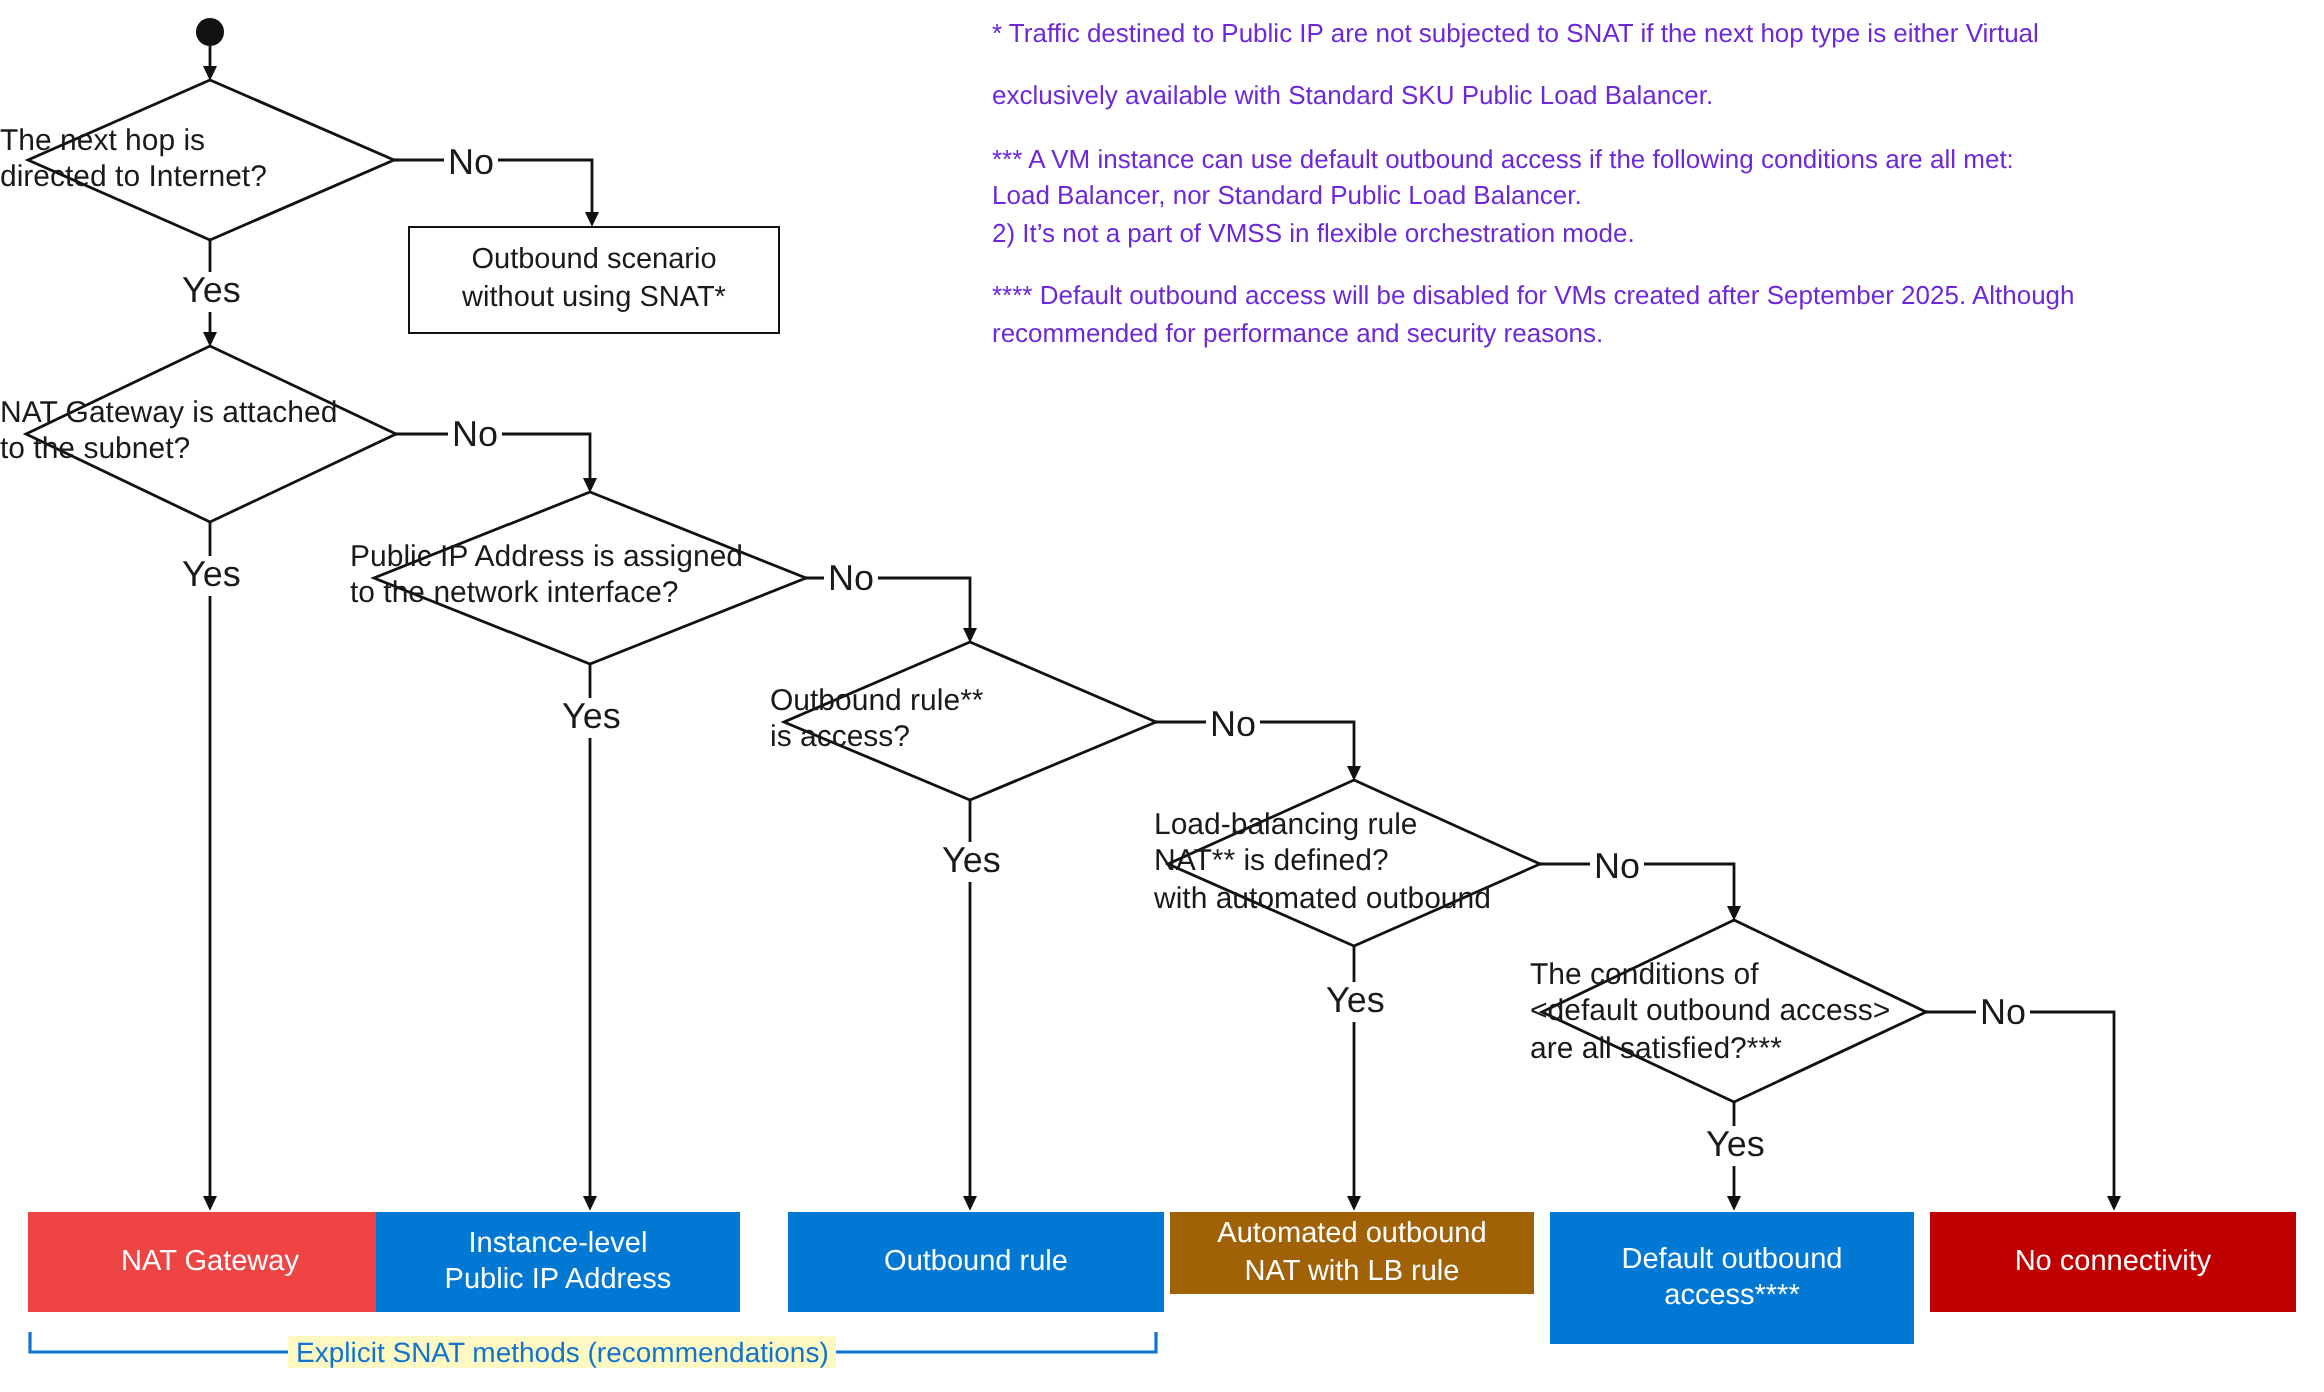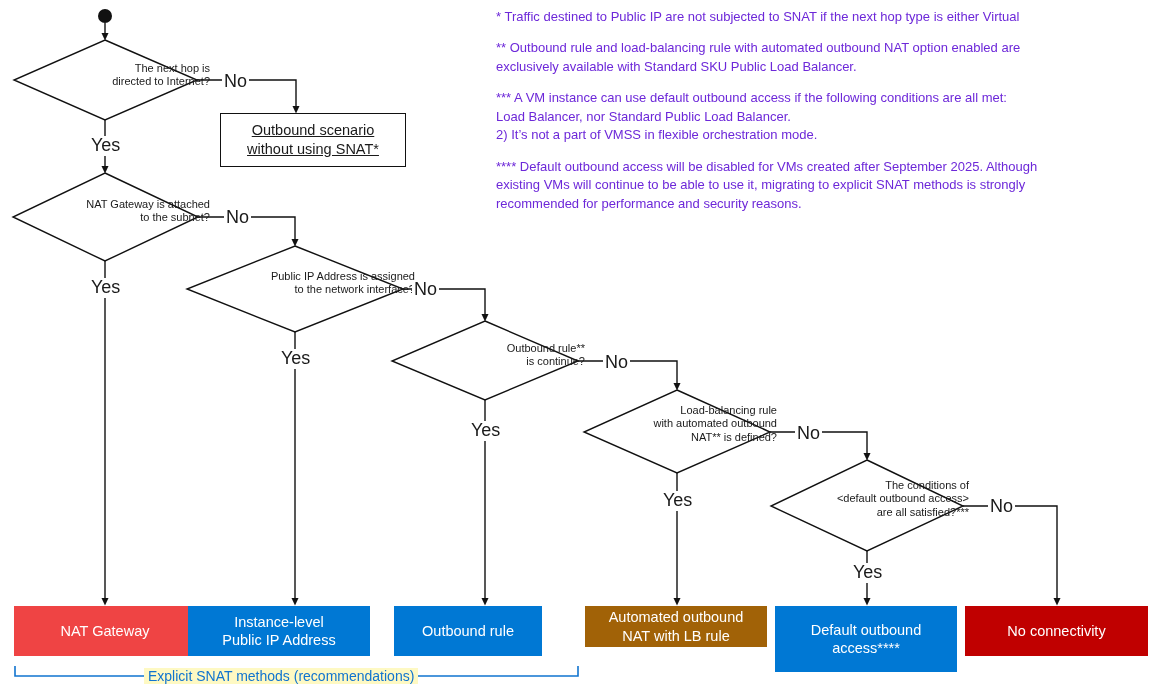--- a/index.html
+++ b/index.html
@@ -10,21 +10,21 @@
   }
   #flow-svg{position:absolute;left:0;top:0;width:1162px;height:696px;}
   .notes{
     position:absolute;left:496px;top:8px;width:652px;
     font-size:13px;line-height:1.42;color:#6d28d9;
   }
   .note-p{margin:0 0 13px 0;}
   .note-p:last-child{margin-bottom:0;}
   .note-line{display:block;}
   .diamond-label{
-    position:absolute;text-align:right;font-size:11px;line-height:1.22;
+    position:absolute;text-align:left;font-size:15px;line-height:1.22;
     color:#1a1a1a;pointer-events:none;white-space:nowrap;
   }
   .edge-label{
     position:absolute;font-size:18px;color:#1a1a1a;background:#ffffff;
     padding:0 2px;line-height:1.1;
   }
   .term-box{
     position:absolute;display:flex;align-items:center;justify-content:center;
     text-align:center;color:#ffffff;font-size:14.5px;line-height:1.25;
   }
@@ -89,21 +89,21 @@
 
     <path d="M963,506 L1057,506 L1057,603" marker-end="url(#arrow)"></path>
 
   </g>
 
   <g stroke="#1174cf" stroke-width="1.6" fill="none">
     <path d="M15,666 L15,676 L578,676 L578,666"></path>
   </g>
 </svg>
 
-<div class="plain-box" style="left:220px;top:113px;width:184px;height:52px;text-decoration:underline;">
+<div class="plain-box" style="left:204px;top:113px;width:184px;height:52px;">
   <div>
     <span class="note-line">Outbound scenario</span>
     <span class="note-line">without using SNAT*</span>
   </div>
 </div>
 
 <div class="diamond-label" style="left:0px;top:62px;width:210px;">
   <span class="note-line">The next hop is</span>
   <span class="note-line">directed to Internet?</span>
 </div>
@@ -113,27 +113,27 @@
   <span class="note-line">to the subnet?</span>
 </div>
 
 <div class="diamond-label" style="left:175px;top:270px;width:240px;">
   <span class="note-line">Public IP Address is assigned</span>
   <span class="note-line">to the network interface?</span>
 </div>
 
 <div class="diamond-label" style="left:385px;top:342px;width:200px;">
   <span class="note-line">Outbound rule** </span>
-  <span class="note-line">is continue?</span>
+  <span class="note-line">is access?</span>
 </div>
 
 <div class="diamond-label" style="left:577px;top:404px;width:200px;">
   <span class="note-line">Load-balancing rule</span>
+  <span class="note-line">NAT** is defined?</span>
   <span class="note-line">with automated outbound</span>
-  <span class="note-line">NAT** is defined?</span>
 </div>
 
 <div class="diamond-label" style="left:765px;top:479px;width:204px;">
   <span class="note-line">The conditions of</span>
   <span class="note-line">&lt;default outbound access&gt;</span>
   <span class="note-line">are all satisfied?***</span>
 </div>
 
 <div class="edge-label" style="left:222px;top:72px;">No</div>
 <div class="edge-label" style="left:89px;top:136px;">Yes</div>
@@ -159,21 +159,21 @@
     </div>
 </div>
 
 <div class="term-box" style="left:188px;top:606px;width:182px;height:50px;background:#0078d4;">
   <div>
     <span class="note-line">Instance-level</span>
     <span class="note-line">Public IP Address</span>
   </div>
 </div>
 
-<div class="term-box" style="left:394px;top:606px;width:148px;height:50px;background:#0078d4;">
+<div class="term-box" style="left:394px;top:606px;width:188px;height:50px;background:#0078d4;">
   <div>
       <span class="note-line">Outbound rule</span>
     </div>
 </div>
 
 <div class="term-box" style="left:585px;top:606px;width:182px;height:41px;background:#a16207;">
   <div>
     <span class="note-line">Automated outbound</span>
     <span class="note-line">NAT with LB rule</span>
   </div>
@@ -194,29 +194,27 @@
 
 <div class="bracket-label" style="left:144px;top:668px;">Explicit SNAT methods (recommendations)</div>
 
 <div class="notes">
 
   <p class="note-p">
     <span class="note-line">* Traffic destined to Public IP are not subjected to SNAT if the next hop type is either Virtual</span>
   </p>
 
   <p class="note-p">
-    <span class="note-line">** Outbound rule and load-balancing rule with automated outbound NAT option enabled are</span>
     <span class="note-line">exclusively available with Standard SKU Public Load Balancer.</span>
   </p>
 
   <p class="note-p">
     <span class="note-line">*** A VM instance can use default outbound access if the following conditions are all met:</span>
     <span class="note-line">Load Balancer, nor Standard Public Load Balancer.</span>
     <span class="note-line">2) It’s not a part of VMSS in flexible orchestration mode.</span>
   </p>
 
   <p class="note-p">
     <span class="note-line">**** Default outbound access will be disabled for VMs created after September 2025. Although</span>
-    <span class="note-line">existing VMs will continue to be able to use it, migrating to explicit SNAT methods is strongly</span>
     <span class="note-line">recommended for performance and security reasons.</span>
   </p>
 
 </div>
 
 </body></html>

